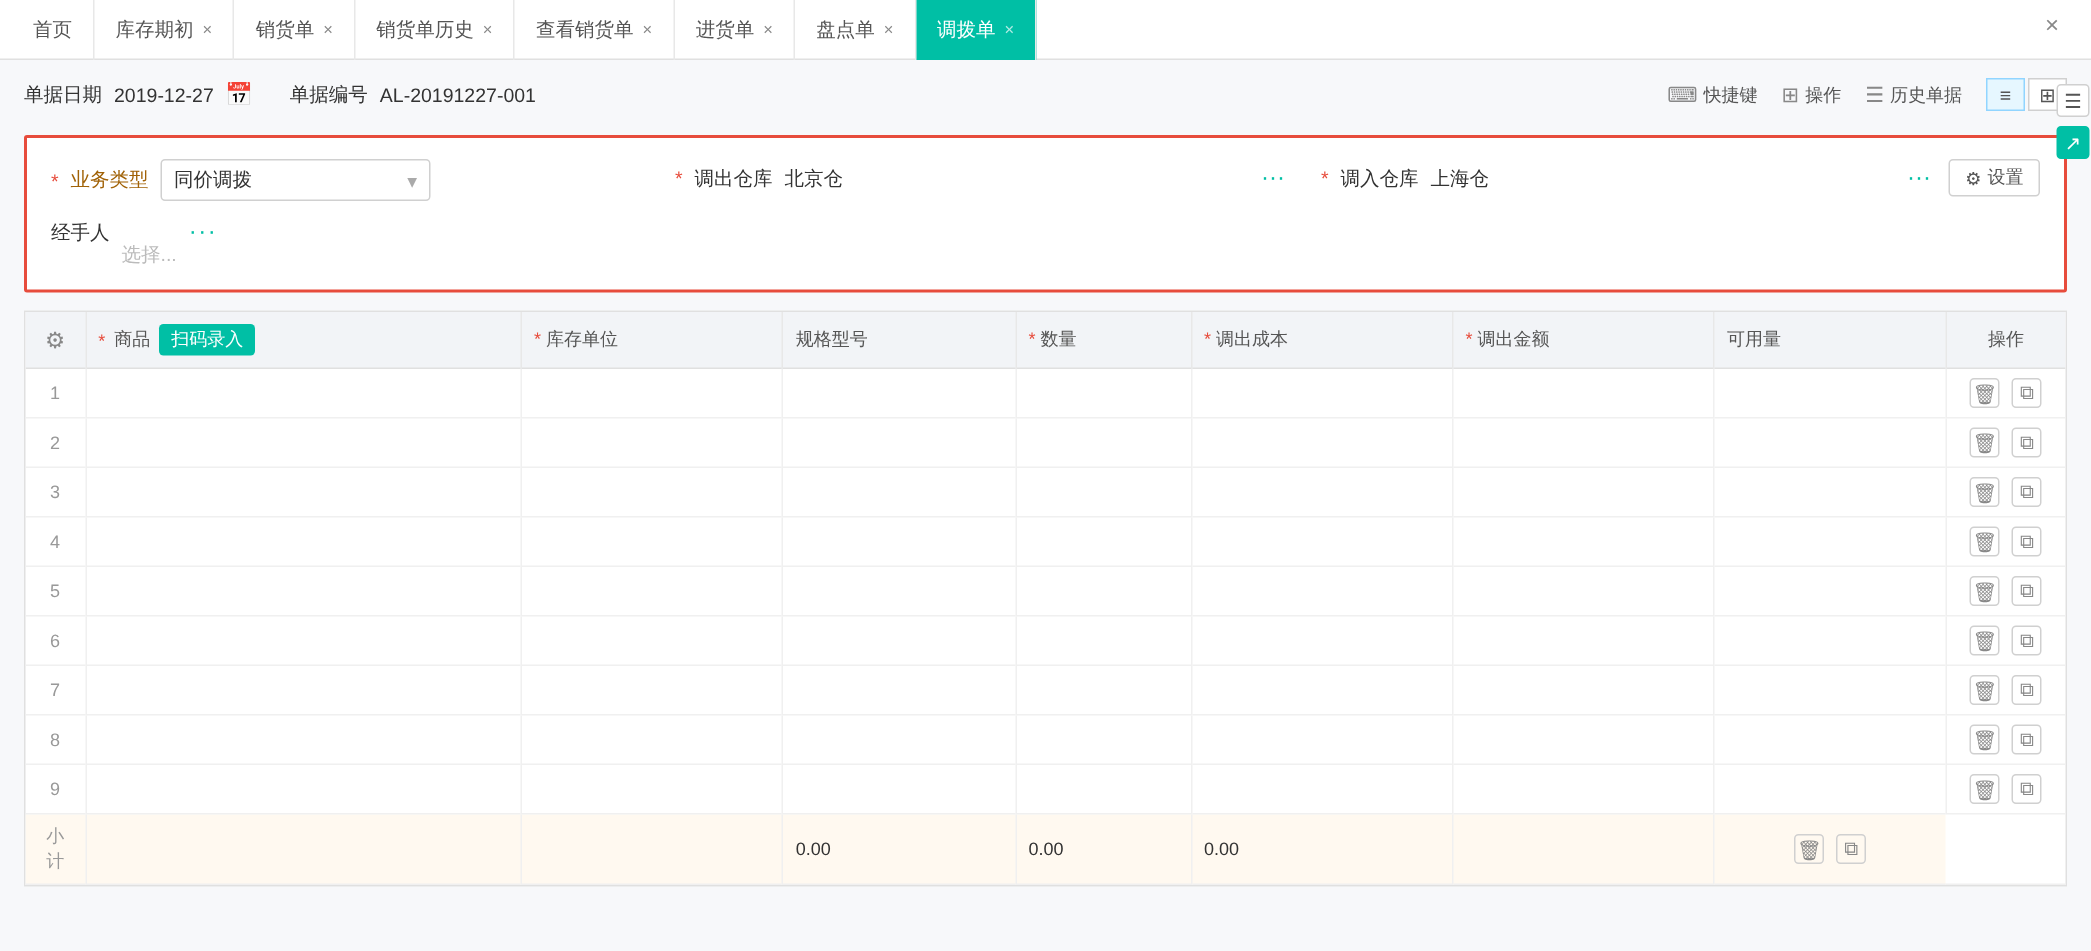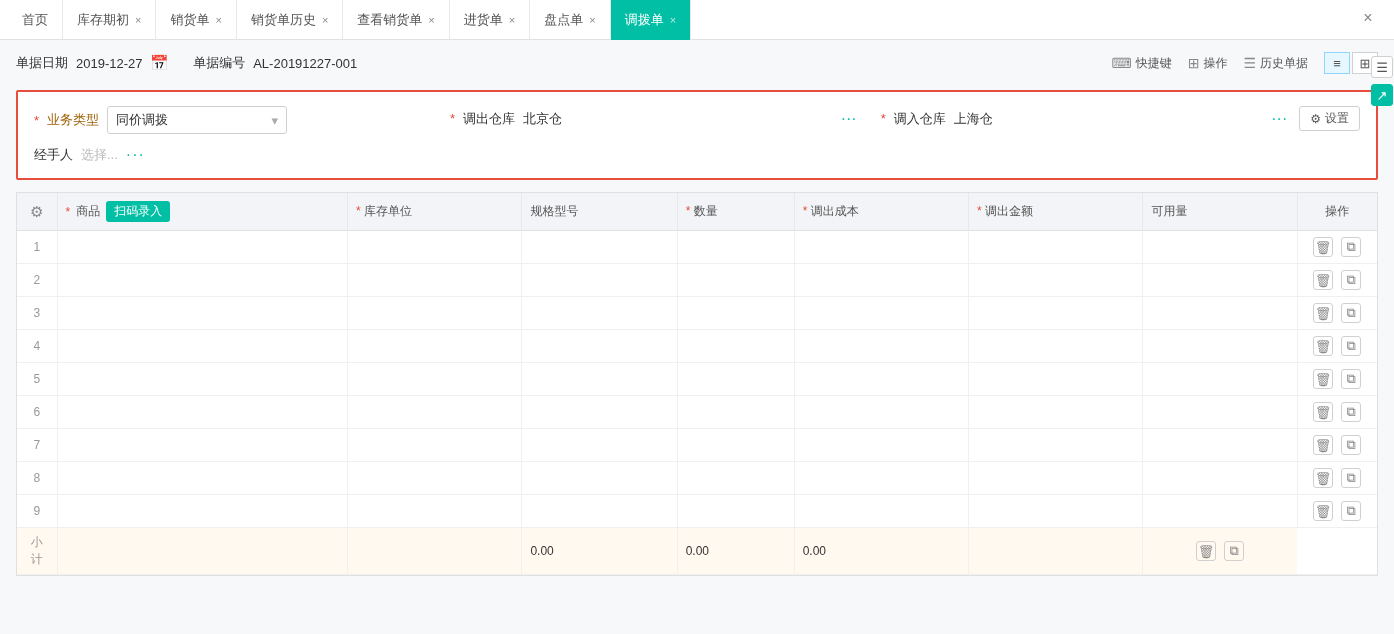--- a/index.html
+++ b/index.html
@@ -187,21 +187,21 @@
     .warehouse-field label { color: #333; white-space: nowrap; }
     .warehouse-field .wh-value { color: #333; font-weight: 500; }
     .warehouse-field .more-btn { color: #00bfa5; cursor: pointer; font-size: 16px; }
 
     .handler-row {
       display: flex;
       align-items: flex-start;
       gap: 8px;
     }
     .handler-row label { color: #333; }
-    .handler-row .placeholder { color: #bbb; }
+    .handler-row .placeholder { color: #bbb; margin-top: 15px; }
     .handler-row .more-btn { color: #00bfa5; cursor: pointer; font-size: 16px; }
 
     
     .table-container {
       background: #fff;
       border: 1px solid #e0e0e0;
       overflow: auto;
     }
     table {
       width: 100%;

